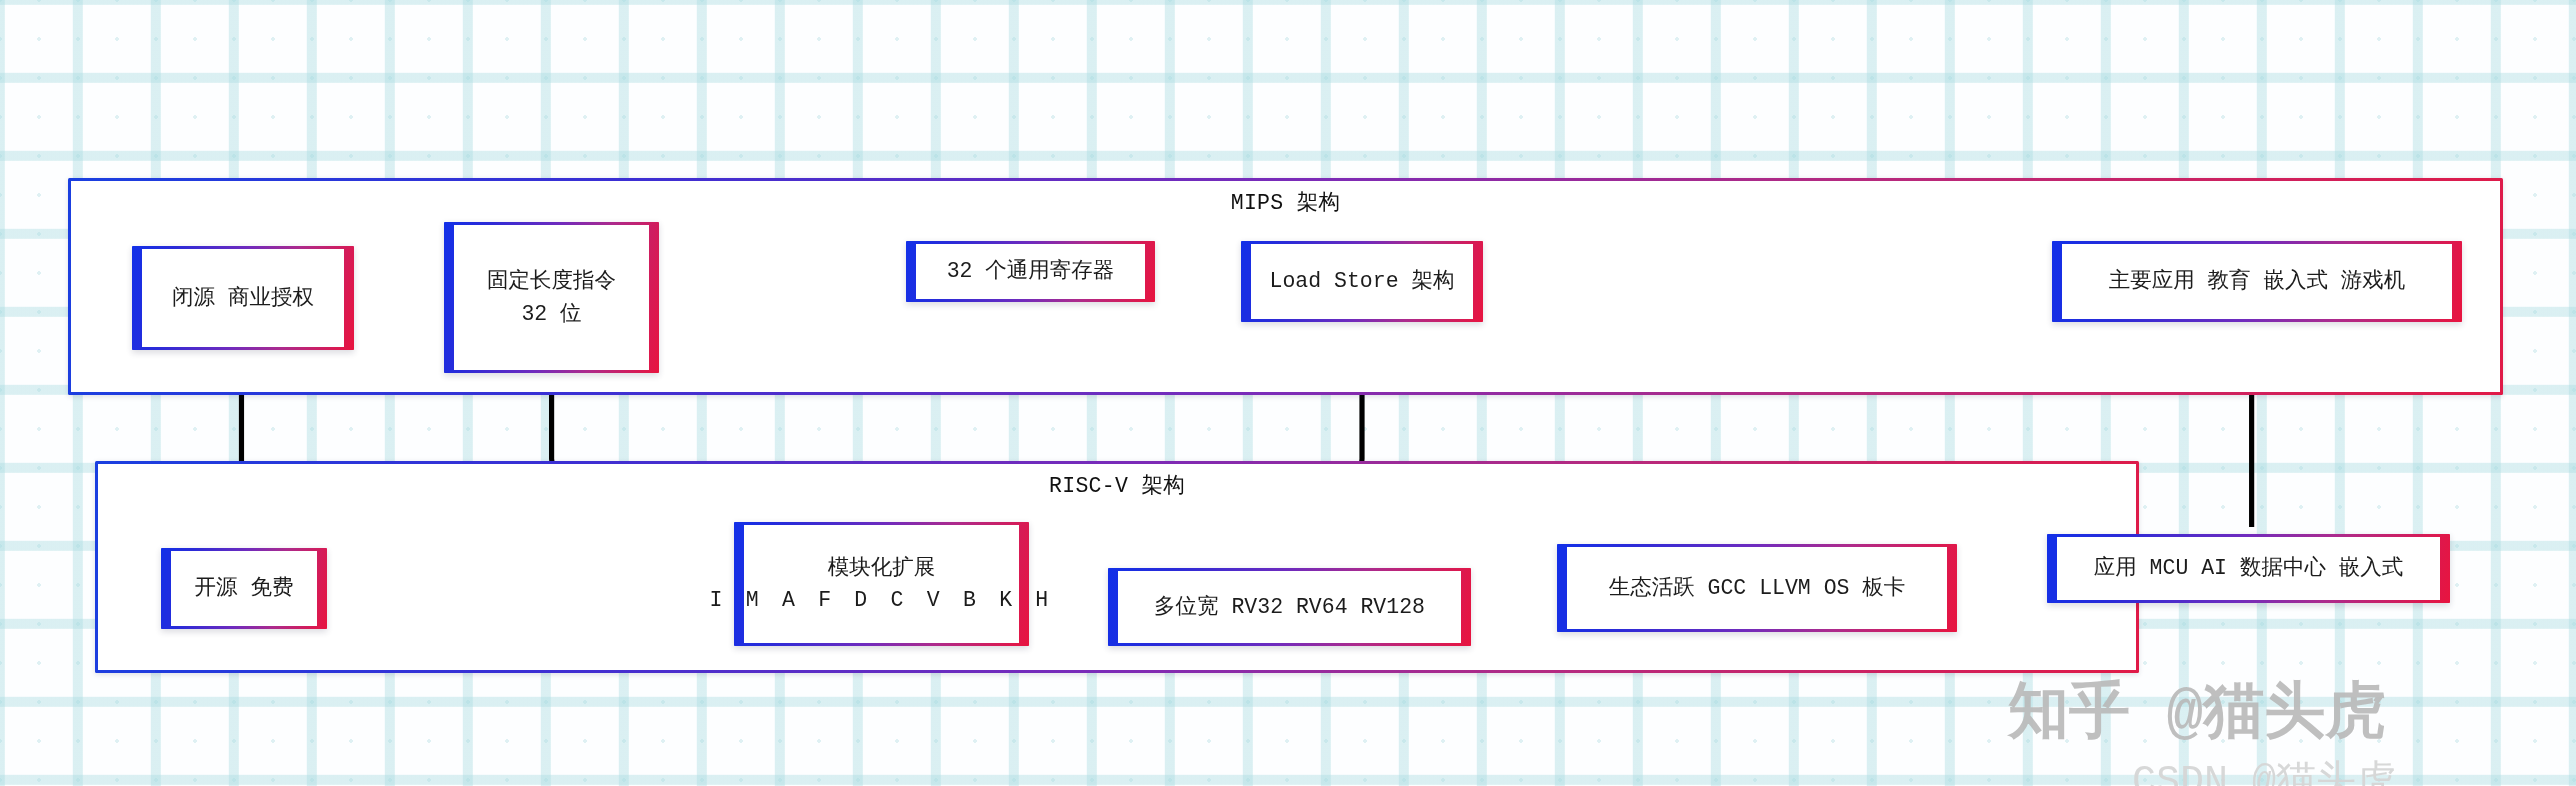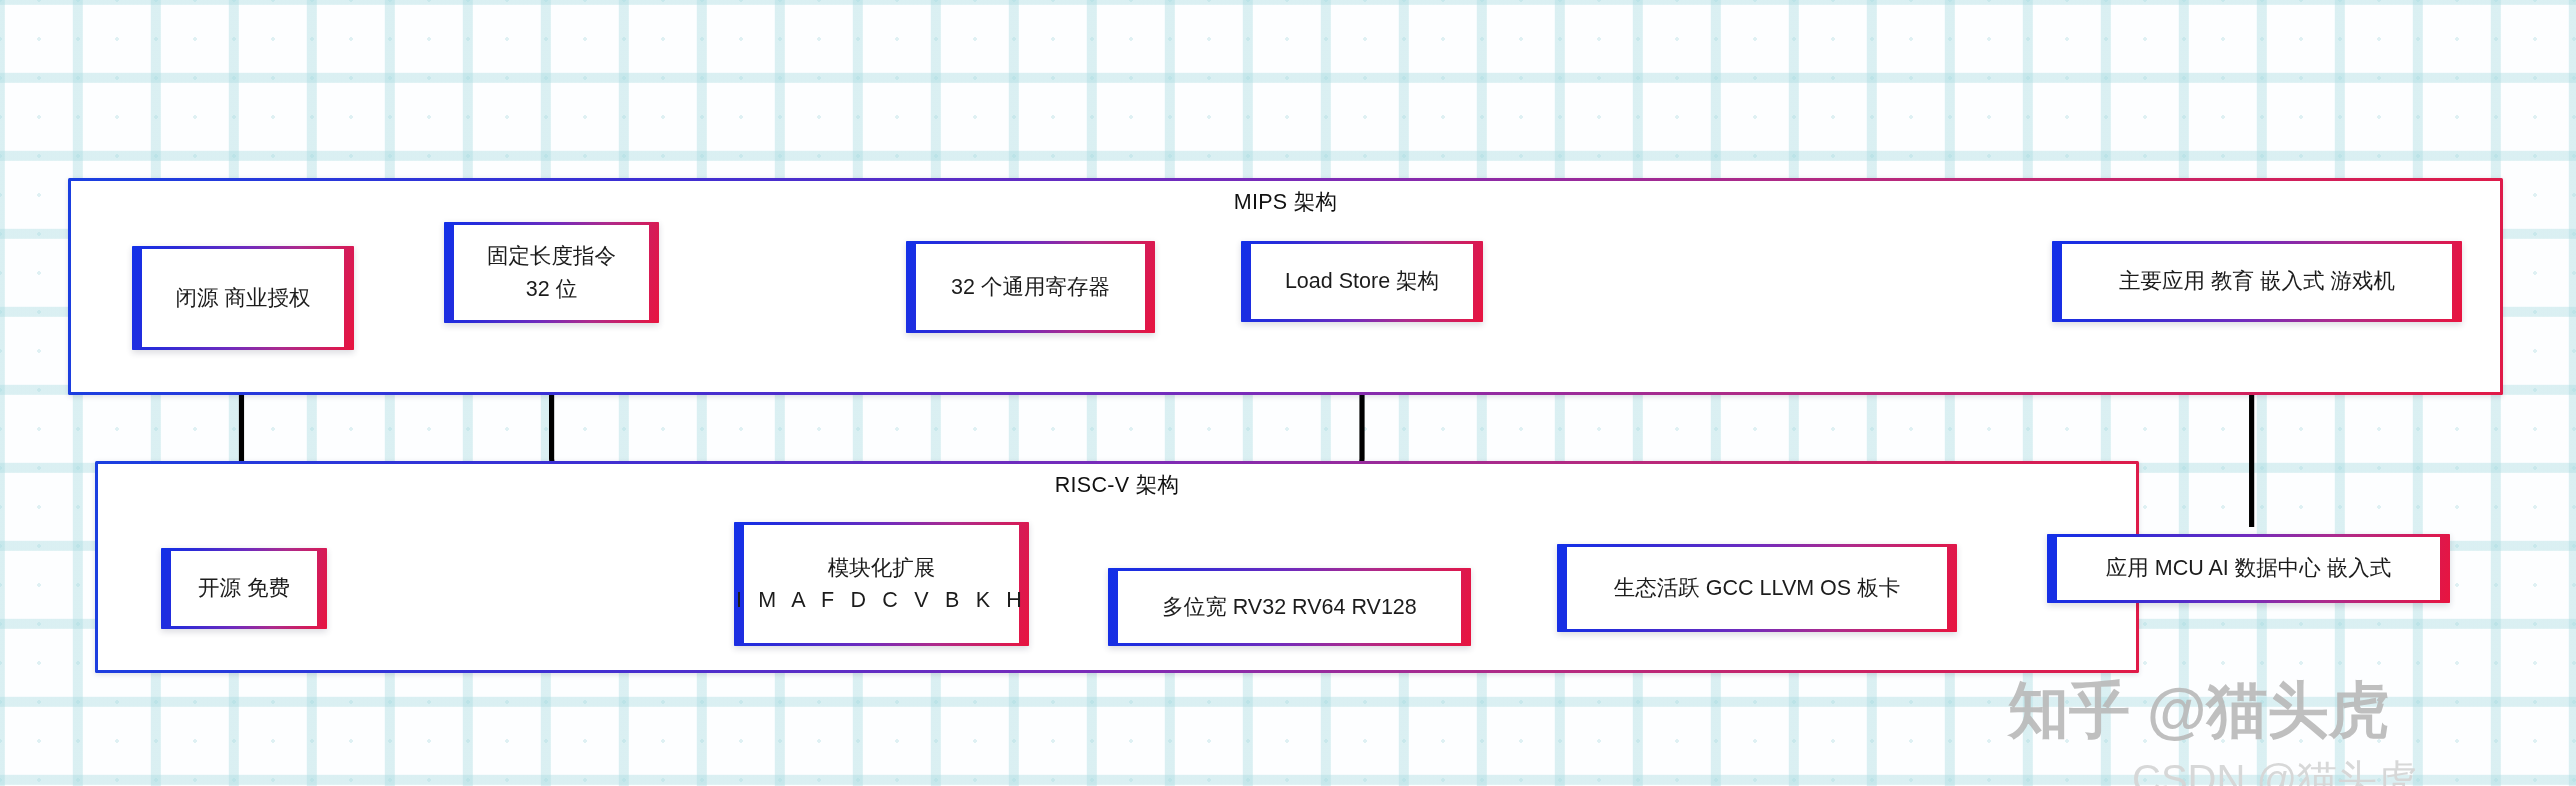--- a/index.html
+++ b/index.html
@@ -6,21 +6,21 @@
     margin: 0;
     padding: 0;
     background: #ffffff;
   }
   #canvas {
     position: relative;
     width: 2576px;
     height: 786px;
     background-color: #0369a1;
     overflow: hidden;
-    font-family: Liberation Sans, sans-serif;
+    font-family: Liberation Mono, monospace;
   }
   
   #grid-bg {
     position: absolute;
     inset: 0;
     background-color: #fdfeff;
     background-image:
       
       linear-gradient(to right, rgba(170,220,225,0.42) 0 10.4px, transparent 10.4px),
       linear-gradient(to bottom, rgba(170,220,225,0.42) 0 10.4px, transparent 10.4px),
@@ -135,26 +135,26 @@
   </svg>
 
   <div class="container-box" id="mips-container" style="left:68px; top:178px; width:2435px; height:217px;">
     <div class="container-title">MIPS 架构</div>
   </div>
 
   <div class="node" style="left:132px; top:246px; width:222px; height:104px;">
     <span>闭源 商业授权</span>
   </div>
 
-  <div class="node" style="left:444px; top:222px; width:215px; height:101px;">
+  <div class="node" style="left:444px; top:222px; width:215px; height:151px;">
     <span>固定长度指令</span>
     <span class="line2">32 位</span>
   </div>
 
-  <div class="node" style="left:906px; top:241px; width:249px; height:92px;">
+  <div class="node" style="left:906px; top:241px; width:249px; height:61px;">
     <span>32 个通用寄存器</span>
   </div>
 
   <div class="node" style="left:1241px; top:241px; width:242px; height:81px;">
     <span>Load Store 架构</span>
   </div>
 
   <div class="node" style="left:2052px; top:241px; width:410px; height:81px;">
     <span>主要应用 教育 嵌入式 游戏机</span>
   </div>

